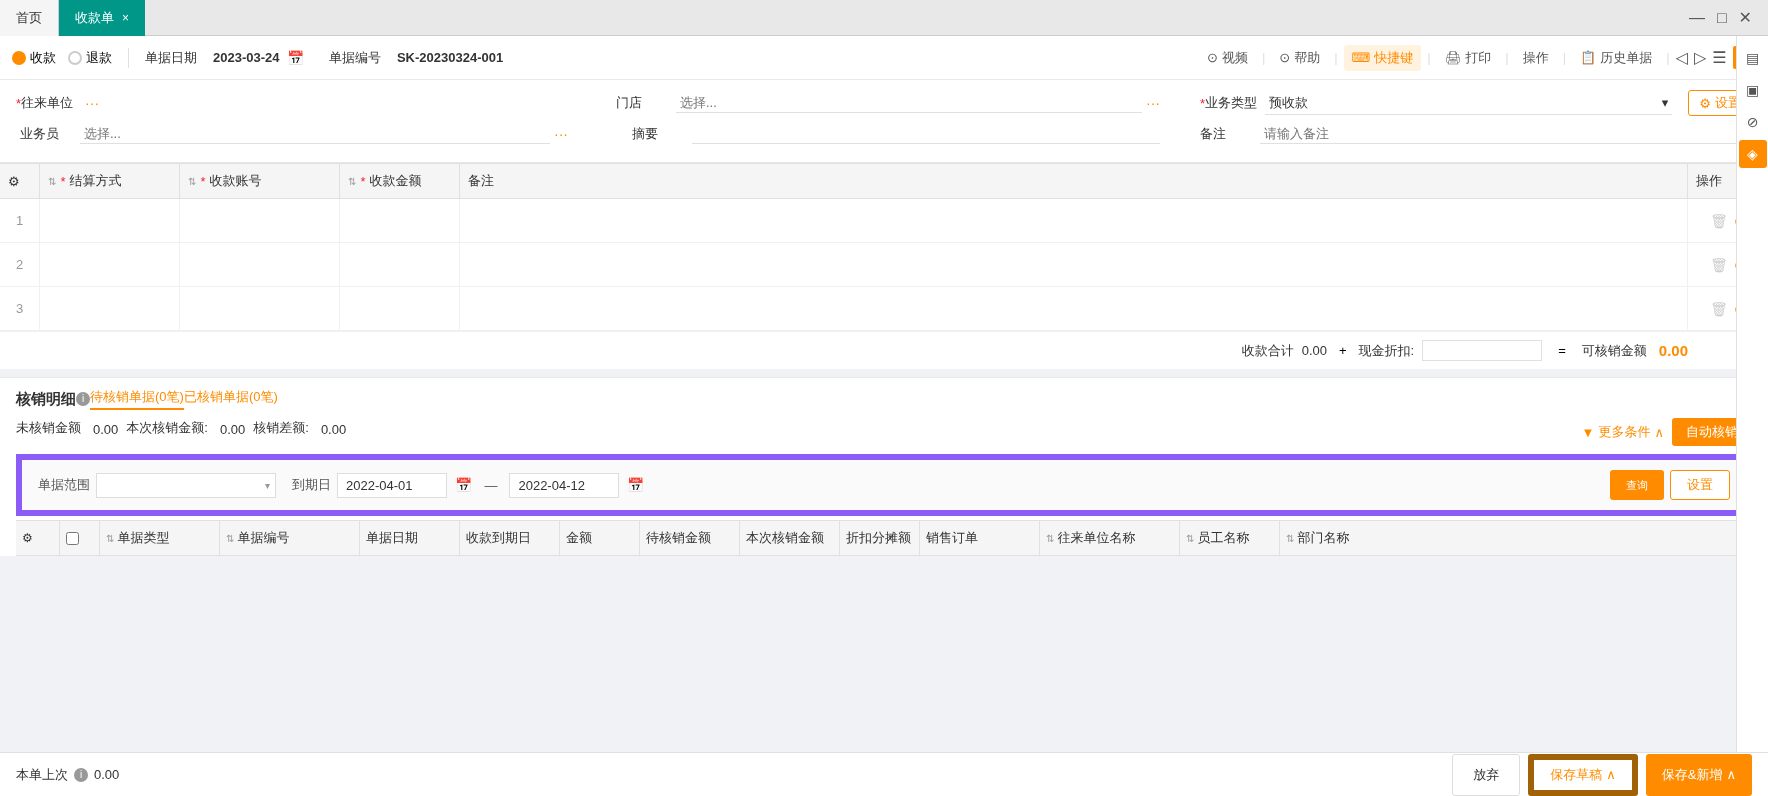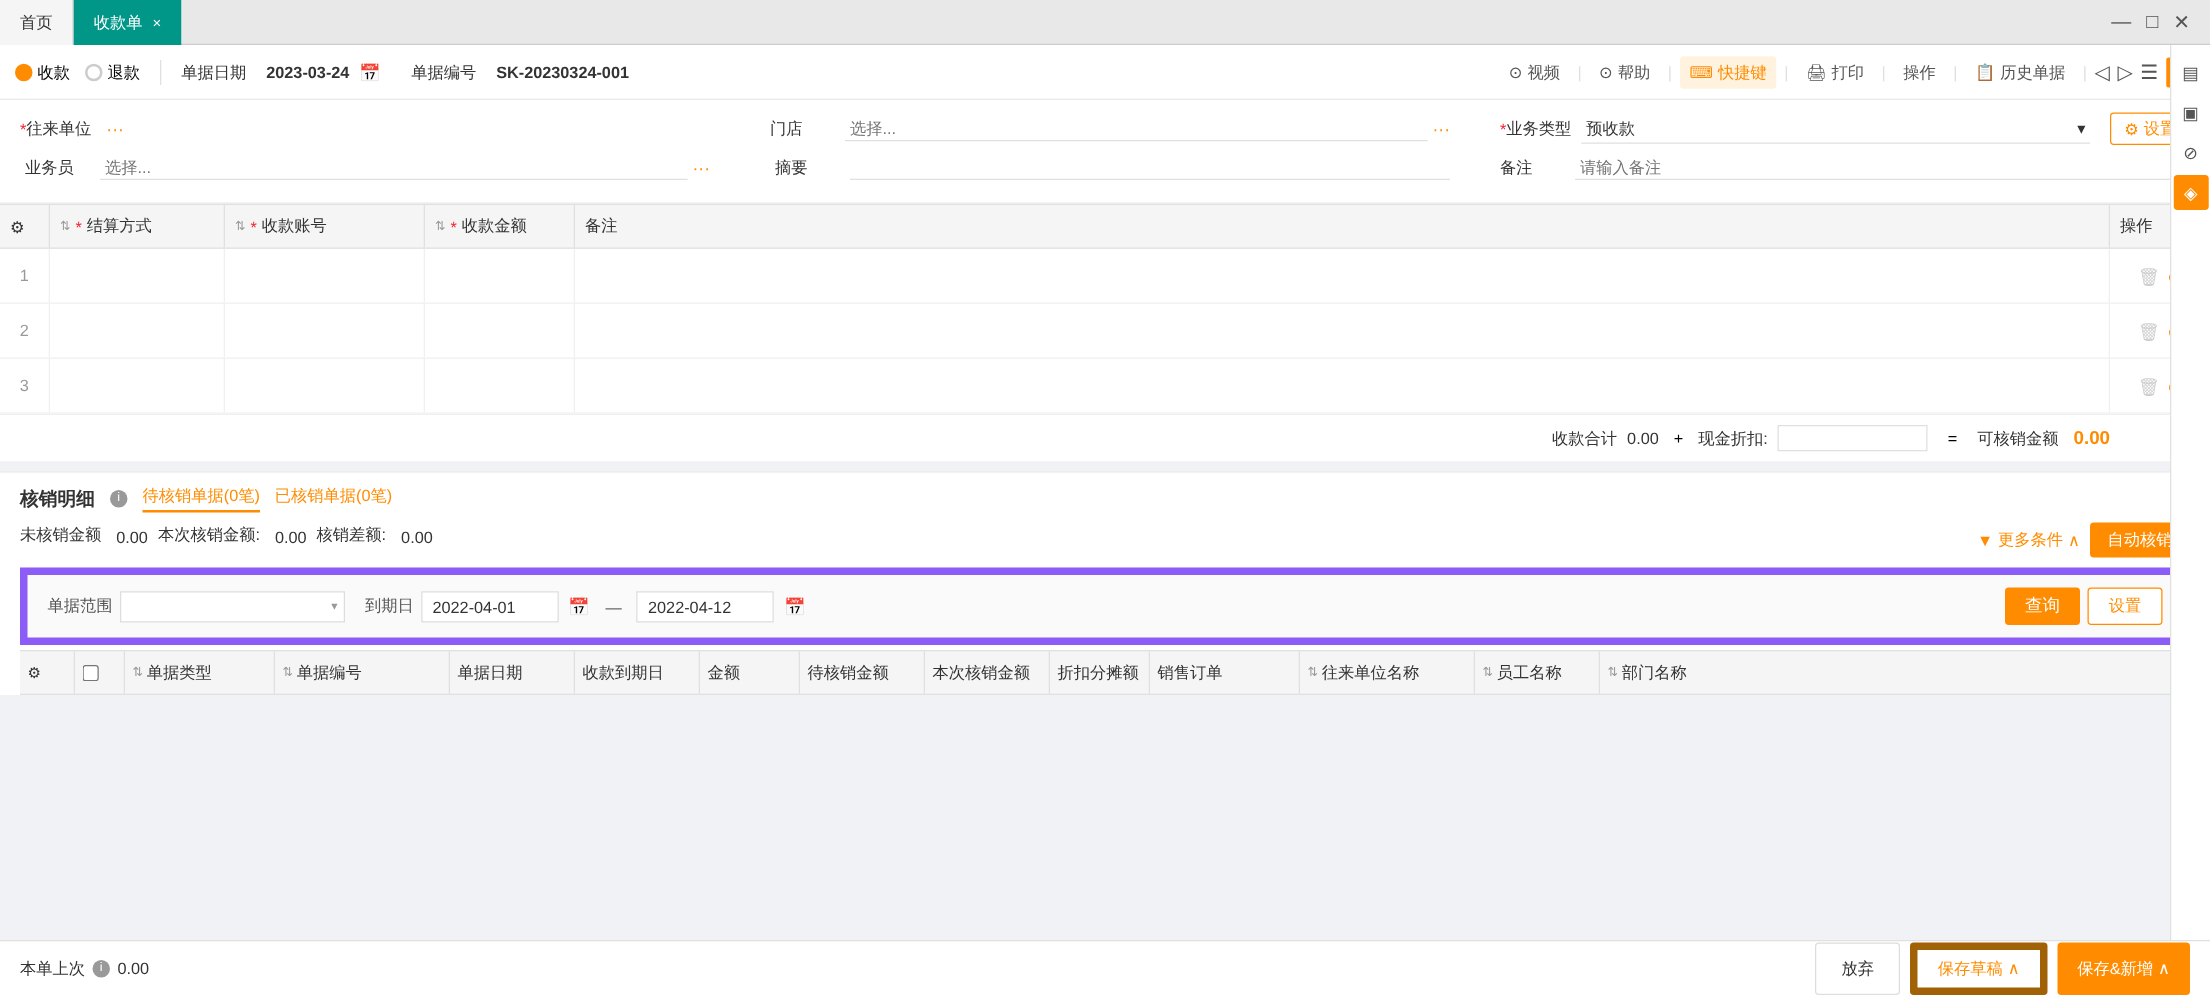--- a/index.html
+++ b/index.html
@@ -109,21 +109,21 @@
     .calc-input {
       border: 1px solid #e0e0e0; padding: 2px 8px; width: 120px; outline: none;
     }
     .calc-result { color: #ff8c00; font-weight: 600; font-size: 15px; }
     
     
     .verify-section {
       background: #fff; margin-top: 8px; padding: 10px 16px 0; border-top: 1px solid #e8e8e8;
     }
     .verify-title-row {
-      display: flex; align-items: center; gap: 12px; margin-bottom: 8px;
+      display: flex; align-items: center; margin-bottom: 8px;
     }
     .verify-title { font-size: 15px; font-weight: 600; color: #333; }
     .verify-tab {
       color: #ff8c00; cursor: pointer; font-size: 13px;
       border-bottom: 2px solid transparent; padding-bottom: 2px;
     }
     .verify-tab-active { border-bottom-color: #ff8c00; }
     .verify-info-row {
       display: flex; align-items: flex-end; gap: 8px; margin-bottom: 8px;
     }
@@ -157,21 +157,21 @@
     .select-arrow { position: absolute; right: 6px; color: #999; pointer-events: none; font-size: 10px; }
     .filter-date {
       border: 1px solid #ddd; padding: 4px 8px; background: #fff;
       outline: none; color: #333; width: 110px; cursor: pointer;
     }
     .date-icon { color: #ff8c00; cursor: pointer; font-size: 14px; margin-left: 2px; }
     .date-dash { color: #555; margin: 0 6px; }
     .filter-btns { margin-left: auto; display: flex; gap: 6px; }
     .query-btn {
       background: #ff8c00; color: #fff; border: none; padding: 5px 16px;
-      border-radius: 3px; cursor: pointer; font-size: 14px;
+      border-radius: 3px; cursor: pointer; font-size: 11px;
     }
     .set-btn {
       background: #fff; color: #ff8c00; border: 1px solid #ff8c00; padding: 5px 16px;
       border-radius: 3px; cursor: pointer; font-size: 13px;
     }
     
     
     .bottom-table-header {
       display: grid;
       grid-template-columns: 44px 40px 120px 140px 100px 100px 80px 100px 100px 80px 120px 140px 100px 100px;
@@ -337,21 +337,21 @@
     <div class="form-row">
 
       <div class="form-field" style="flex:2;">
         <span class="form-field-label" style="margin-left:4px;">业务员</span>
         <input class="form-input" type="text" placeholder="选择..." style="">
         <span class="more-icon">···</span>
       </div>
       <div style="width:40px;"></div>
 
       <div class="form-field" style="flex:2;">
-        <span class="form-field-label" style="margin-left:12px;">摘要</span>
+        <span class="form-field-label" style="margin-left:24px;">摘要</span>
         <input class="form-input" type="text" style="">
       </div>
       <div style="width:40px;"></div>
 
       <div class="form-field" style="flex:2;">
         <span class="form-field-label">备注</span>
         <input class="form-input" type="text" placeholder="请输入备注" style="">
       </div>
     </div>
   </div>

